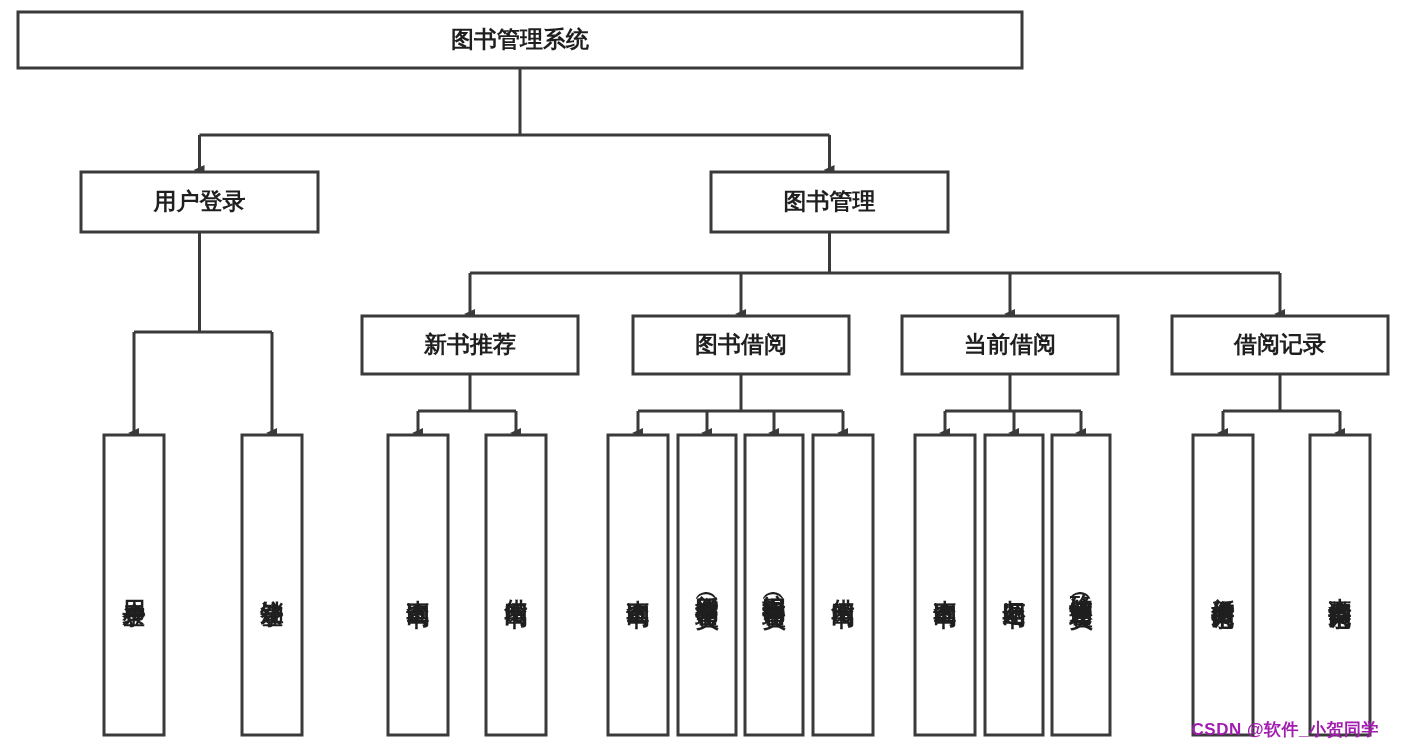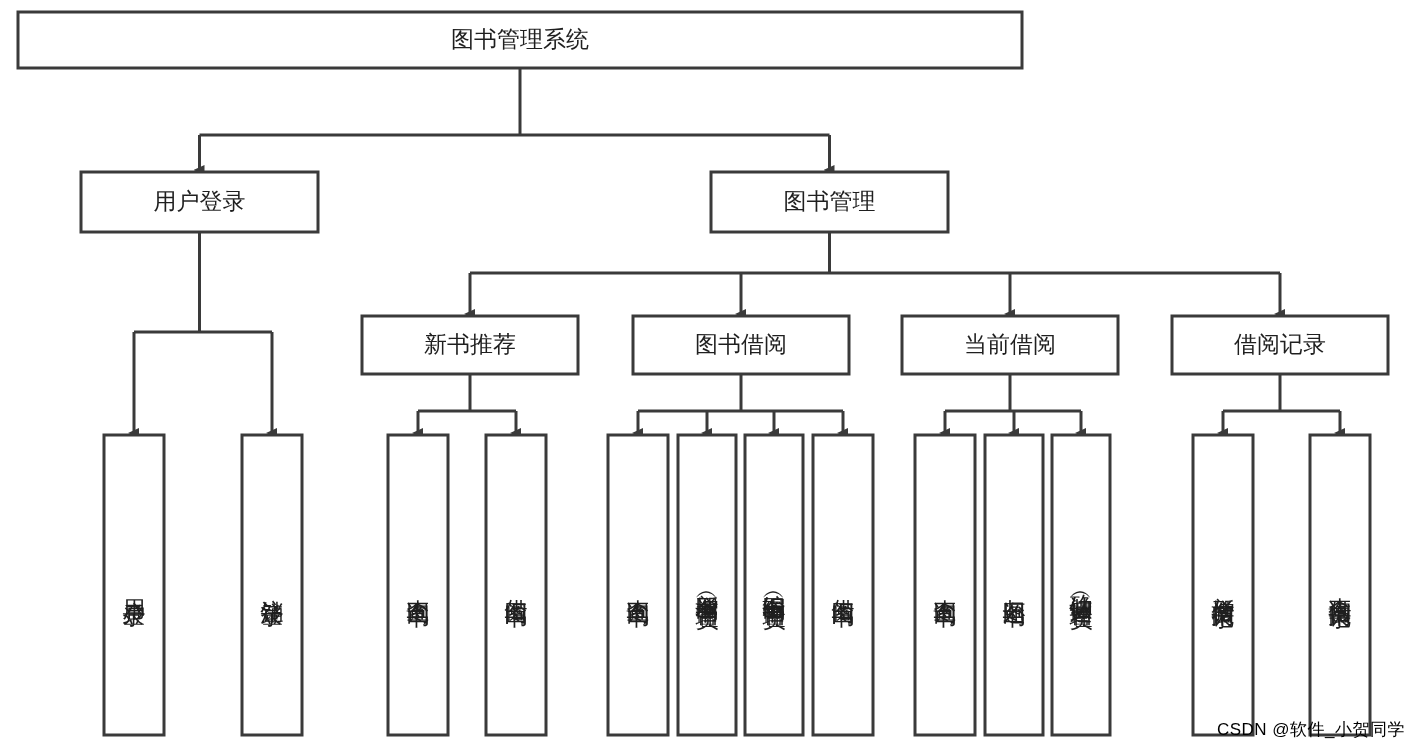--- a/index.html
+++ b/index.html
@@ -11,20 +11,21 @@
     width: 1405px;
     height: 747px;
     font-family: "Liberation Sans", "DejaVu Sans", sans-serif;
     overflow: hidden;
     position: relative;
   }
   #diagram-root {
     position: relative;
     width: 1405px;
     height: 747px;
+    font-weight: bold;
   }
   svg.diagram-canvas {
     position: absolute;
     top: 0;
     left: 0;
     width: 1405px;
     height: 747px;
   }
   .node-box {
     fill: #ffffff;
@@ -57,25 +58,25 @@
     letter-spacing: 2px;
     line-height: 1;
     display: flex;
     align-items: center;
     justify-content: center;
     white-space: nowrap;
     pointer-events: none;
   }
   .watermark {
     position: absolute;
-    right: 0;
+    right: 26px;
     bottom: 6px;
     font-family: "Liberation Sans", "DejaVu Sans", sans-serif;
     font-size: 17px;
-    color: #000000;
+    color: #a21caf;
     letter-spacing: 0.5px;
     white-space: nowrap;
   }
 </style>
 </head>
 <body>
 
 <div id="diagram-root">
 
   <svg class="diagram-canvas" viewBox="0 0 1405 747">

